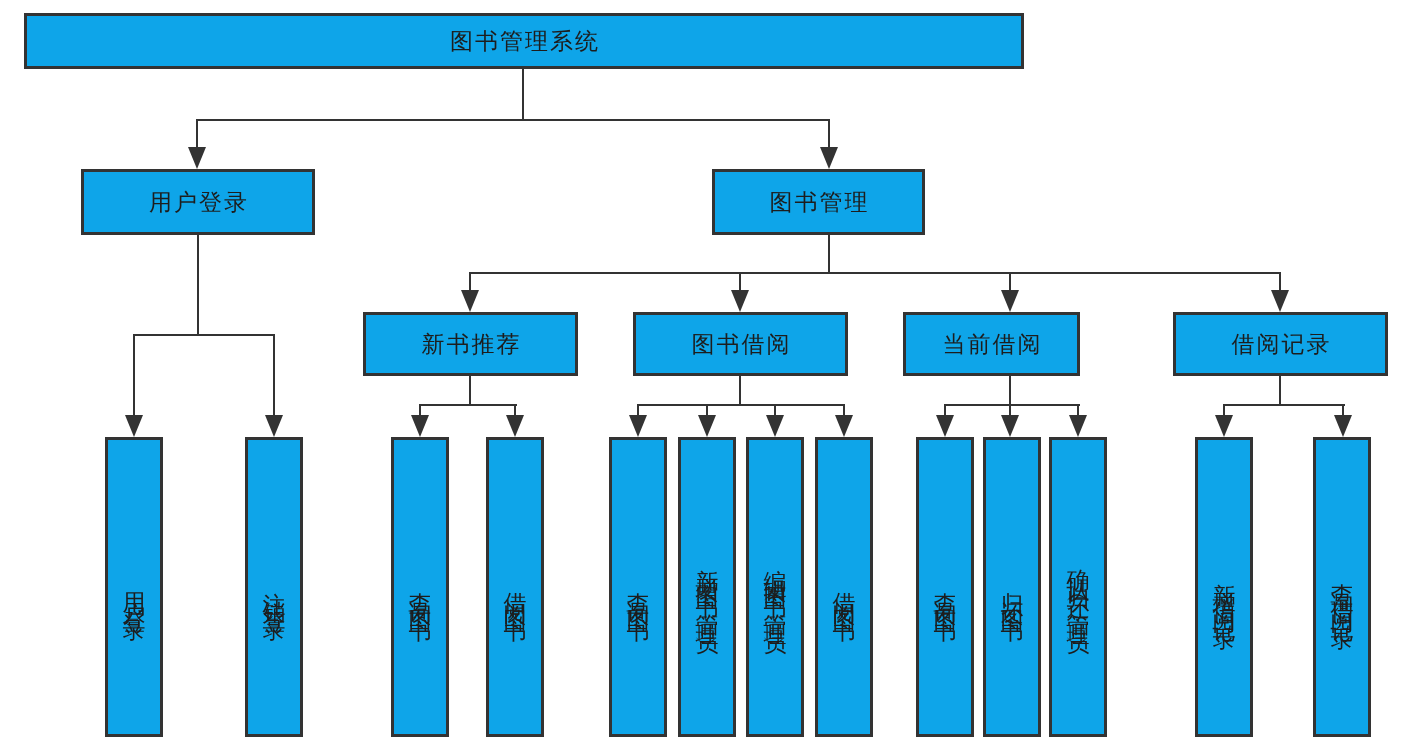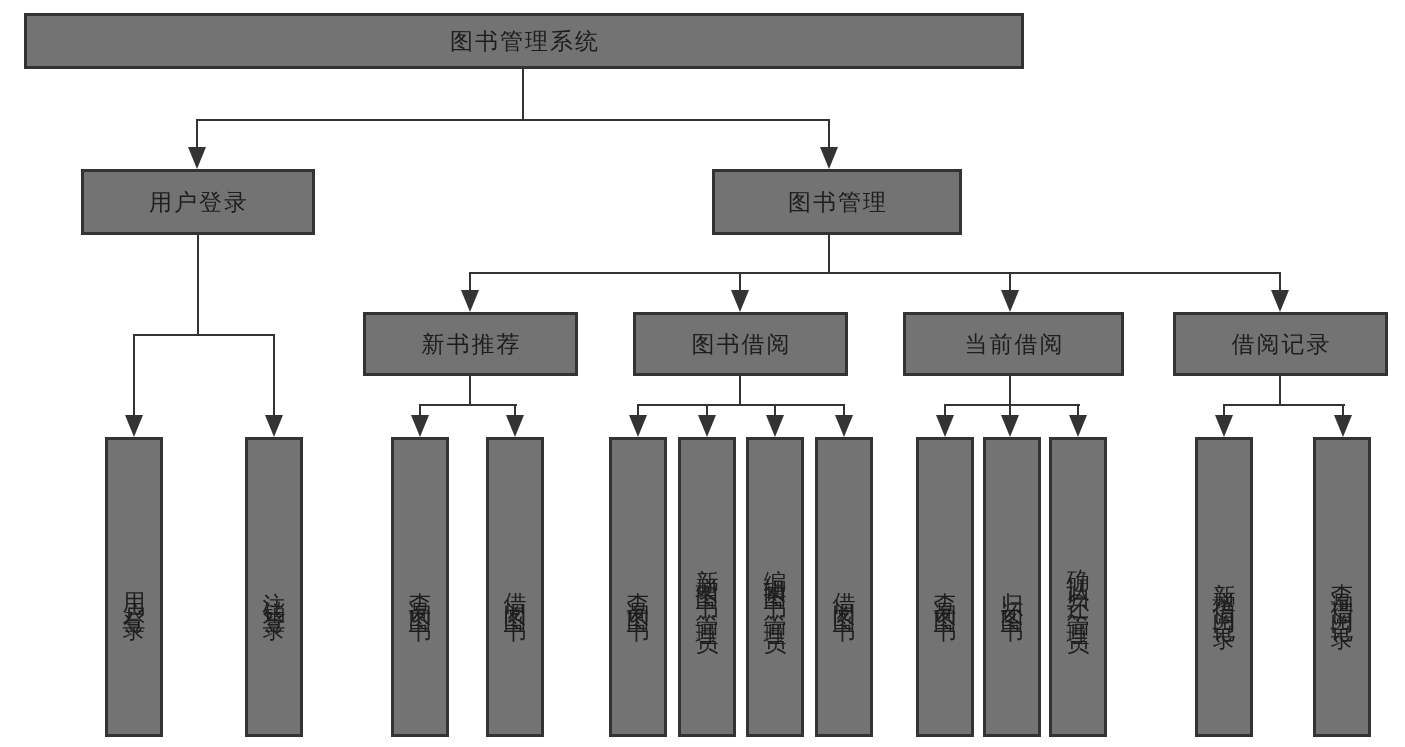--- a/index.html
+++ b/index.html
@@ -12,21 +12,21 @@
   #canvas{
     position:relative;
     width:1405px;height:747px;
     background:var(--bg);
     font-family:"Liberation Sans","DejaVu Sans",sans-serif;
     overflow:hidden;
   }
   .box{
     position:absolute;
     box-sizing:border-box;
-    background:#737373;
+    background:#0ea5e9;
     border:3px solid var(--line);
     display:flex;
     align-items:center;
     justify-content:center;
     color:var(--text);
   }
   .box span{
     letter-spacing:2px;
     padding-left:2px;
     font-size:23px;
@@ -73,21 +73,21 @@
   <i class="vl" style="left:522px;top:69px;height:52px;"></i>
   <i class="hl" style="left:196px;top:119px;width:634px;"></i>
   <i class="vl" style="left:196px;top:119px;height:30px;"></i>
   <i class="arrow" style="left:188px;top:147px;"></i>
   <i class="vl" style="left:828px;top:119px;height:30px;"></i>
   <i class="arrow" style="left:820px;top:147px;"></i>
 
   <div class="box" style="left:81px;top:169px;width:234px;height:66px;">
     <span>用户登录</span>
   </div>
-  <div class="box" style="left:712px;top:169px;width:250px;height:66px;text-align:right;">
+  <div class="box" style="left:712px;top:169px;width:213px;height:66px;text-align:right;">
     <span>图书管理</span>
   </div>
 
   <i class="vl" style="left:197px;top:235px;height:101px;"></i>
   <i class="hl" style="left:133px;top:334px;width:142px;"></i>
   <i class="vl" style="left:133px;top:334px;height:84px;"></i>
   <i class="arrow" style="left:125px;top:415px;"></i>
   <i class="vl" style="left:273px;top:334px;height:84px;"></i>
   <i class="arrow" style="left:265px;top:415px;"></i>
 
@@ -101,21 +101,21 @@
   <i class="arrow" style="left:731px;top:290px;"></i>
   <i class="arrow" style="left:1001px;top:290px;"></i>
   <i class="arrow" style="left:1271px;top:290px;"></i>
 
   <div class="box" style="left:633px;top:312px;width:215px;height:64px;">
     <span>图书借阅</span>
   </div>
   <div class="box" style="left:363px;top:312px;width:215px;height:64px;">
     <span>新书推荐</span>
   </div>
-  <div class="box" style="left:903px;top:312px;width:221px;height:64px;">
+  <div class="box" style="left:903px;top:312px;width:177px;height:64px;">
     <span>当前借阅</span>
   </div>
   <div class="box" style="left:1173px;top:312px;width:215px;height:64px;">
     <span>借阅记录</span>
   </div>
 
   <i class="vl" style="left:469px;top:376px;height:30px;"></i>
   <i class="hl" style="left:419px;top:404px;width:98px;"></i>
   <i class="vl" style="left:419px;top:404px;height:14px;"></i>
   <i class="vl" style="left:514px;top:404px;height:14px;"></i>

